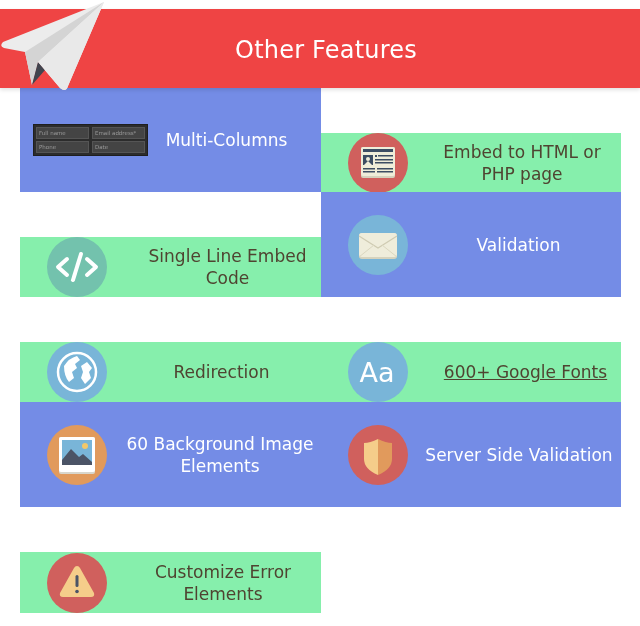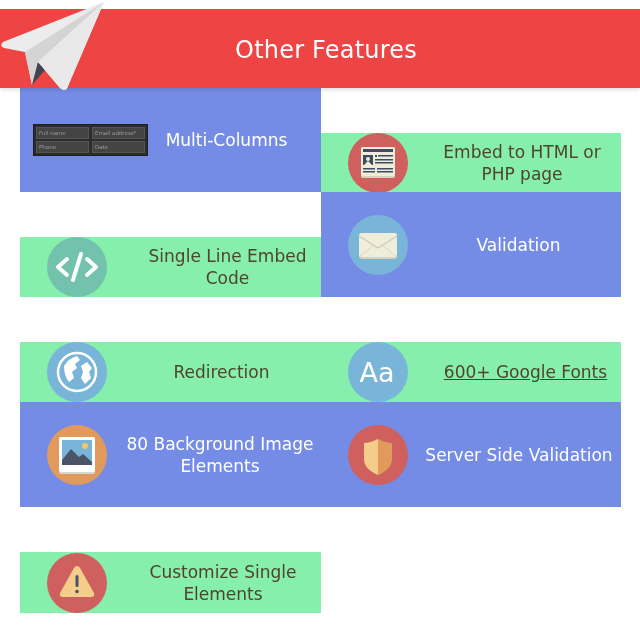--- a/index.html
+++ b/index.html
@@ -160,21 +160,21 @@
   <div class="cell blue">
     <svg class="icon-wrap" viewBox="0 0 60 60">
       <circle cx="30" cy="30" r="30" fill="#e19a5c"></circle>
       <rect x="12" y="12" width="36" height="37" rx="2" fill="#d8d6cc"></rect>
       <rect x="12" y="12" width="36" height="35" rx="2" fill="#ffffff"></rect>
       <rect x="15" y="15" width="30" height="25" fill="#79b5d8"></rect>
       <circle cx="38" cy="21" r="3" fill="#f3c86a"></circle>
       <path d="M15 40 L15 35 L24 24 L32 32 L36 29 L45 37 L45 40 Z" fill="#4b5466"></path>
     </svg>
     <div class="label" style="left:100px; width:200px;">
-      <div>80 Background Image</div>
+      <div>60 Background Image</div>
       <div>Elements</div>
     </div>
   </div>
 
   <div class="cell blue">
     <svg class="icon-wrap" viewBox="0 0 60 60">
       <circle cx="30" cy="30" r="30" fill="#d0605d"></circle>
       <path d="M30 14 Q22 18 16 18 L16 34 Q16 44 30 50 Z" fill="#f5cd8a"></path>
       <path d="M30 14 Q38 18 44 18 L44 34 Q44 44 30 50 Z" fill="#e19a5c"></path>
     </svg>
@@ -182,18 +182,18 @@
   </div>
 
   <div class="cell gray">
     <svg class="icon-wrap" viewBox="0 0 60 60">
       <circle cx="30" cy="30" r="30" fill="#d0605d"></circle>
       <path d="M30 13 Q32 13 33 15 L47 40 Q48 44 44 44 L16 44 Q12 44 13 40 L27 15 Q28 13 30 13 Z" fill="#f5cd8a"></path>
       <rect x="28.5" y="22" width="3" height="12" rx="1.5" fill="#4b5466"></rect>
       <circle cx="30" cy="38.5" r="1.8" fill="#4b5466"></circle>
     </svg>
     <div class="label" style="left:118px; width:170px;">
-      <div>Customize Single</div>
+      <div>Customize Error</div>
       <div>Elements</div>
     </div>
   </div>
 
 </div>
 
 </body></html>

